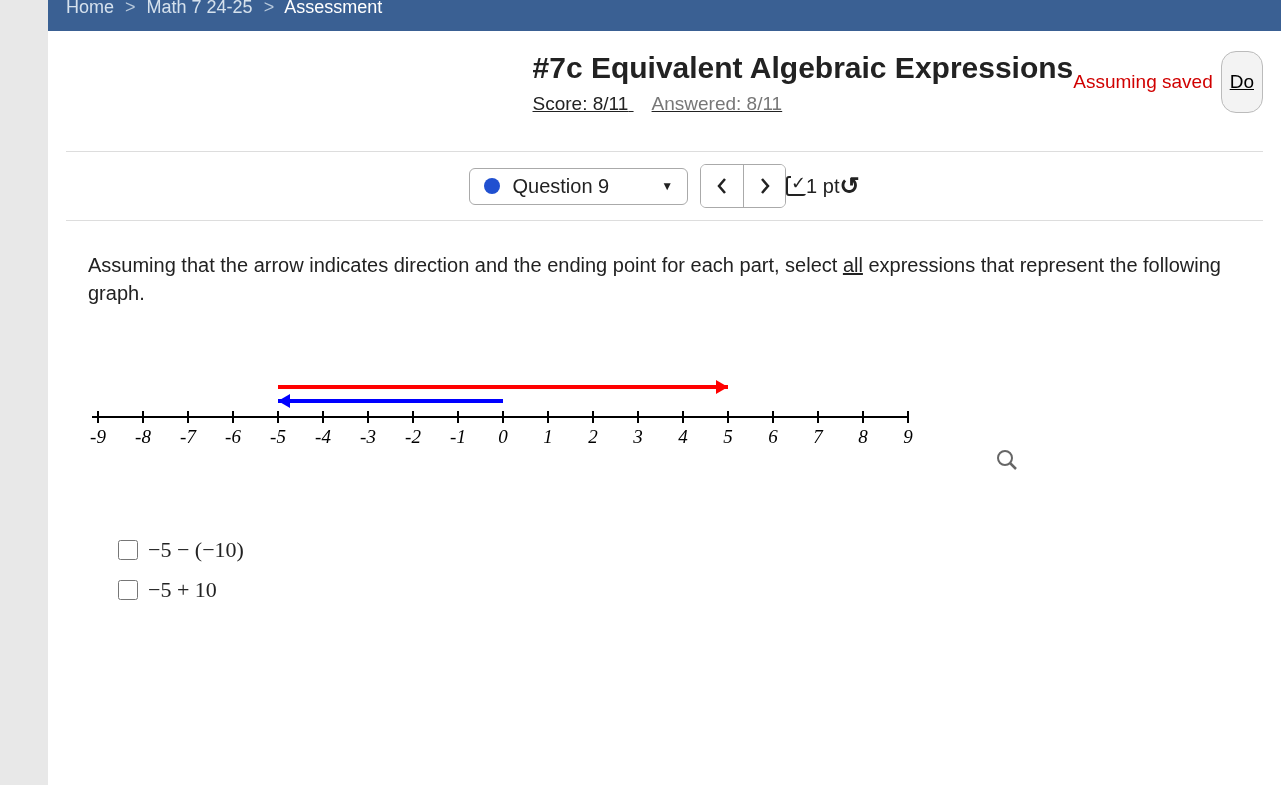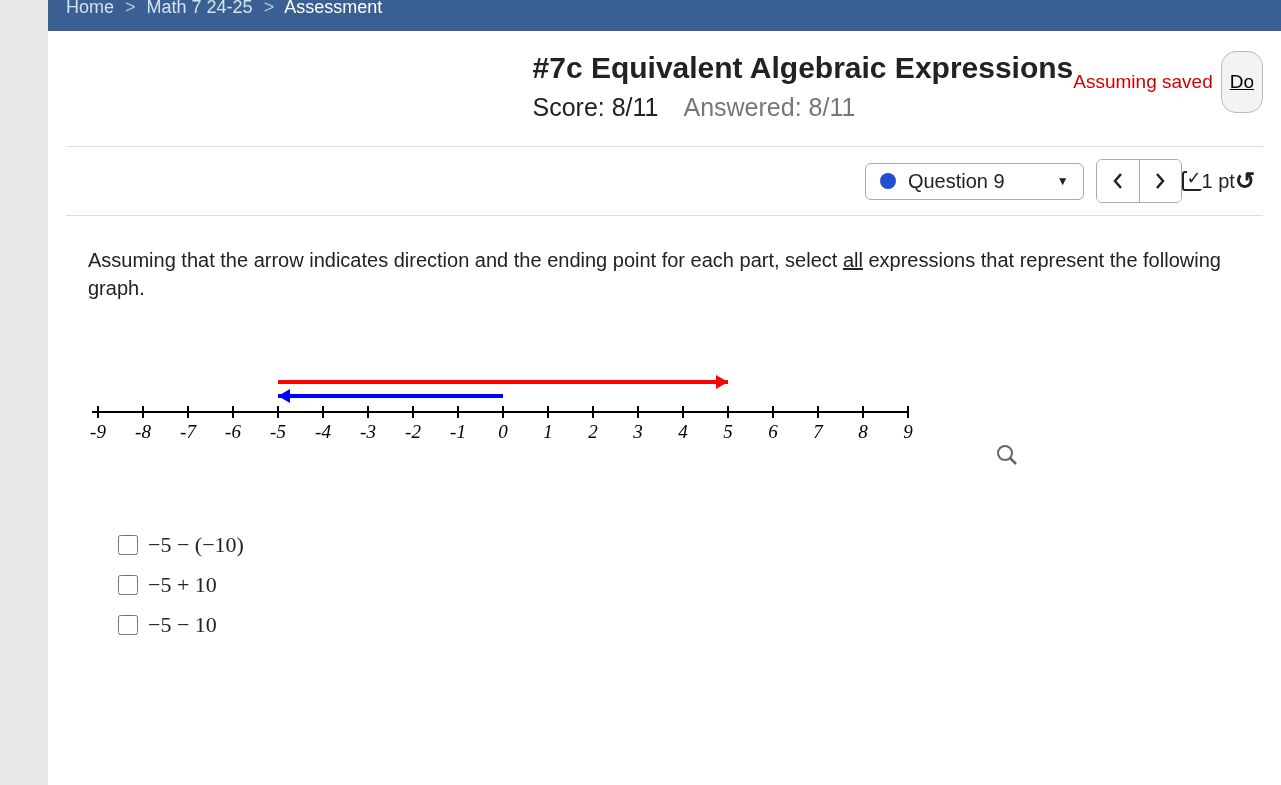--- a/index.html
+++ b/index.html
@@ -37,23 +37,24 @@
   display: flex;
   justify-content: flex-end;
   align-items: flex-start;
 }
 h1 {
   font-size: 30px;
   font-weight: bold;
   margin-bottom: 8px;
 }
 .score-line {
-  font-size: 25px;
-  margin-bottom: 24px;
+  font-size: 19px;
+  margin-bottom: 36px;
   color: #222;
+  text-decoration: underline;
 }
 .score-line .answered { color: #777; margin-left: 18px; }
 .progress-saved {
   color: #d00000;
   font-size: 19px;
   margin-right: 8px;
 }
 .done-btn {
   background: #f3f3f3;
   border: 1px solid #bbb;
@@ -63,21 +64,21 @@
   text-decoration: underline;
 }
 .right-cluster { display: flex; align-items: center; }
 hr {
   border: none;
   border-top: 1px solid #ddd;
   margin: 0;
 }
 .qnav-row {
   display: flex;
-  justify-content: flex-end;
+  justify-content: center;
   align-items: center;
   padding: 12px 8px;
 }
 .qnav-left { display: flex; align-items: center; gap: 12px; }
 .qselect {
   display: flex;
   align-items: center;
   gap: 12px;
   border: 1px solid #aaa;
   border-radius: 6px;
@@ -296,20 +297,16 @@
 
       <div class="options">
         <label class="option">
           <input type="checkbox" style="">
           <span>−5 − (−10)</span>
         </label>
         <label class="option">
           <input type="checkbox" style="">
           <span>−5 + 10</span>
         </label>
-        <label class="option">
-          <input type="checkbox" style="">
-          <span>−5 − 10</span>
-        </label>
       </div>
     </div>
   </div>
 </div>
 
 </body></html>

